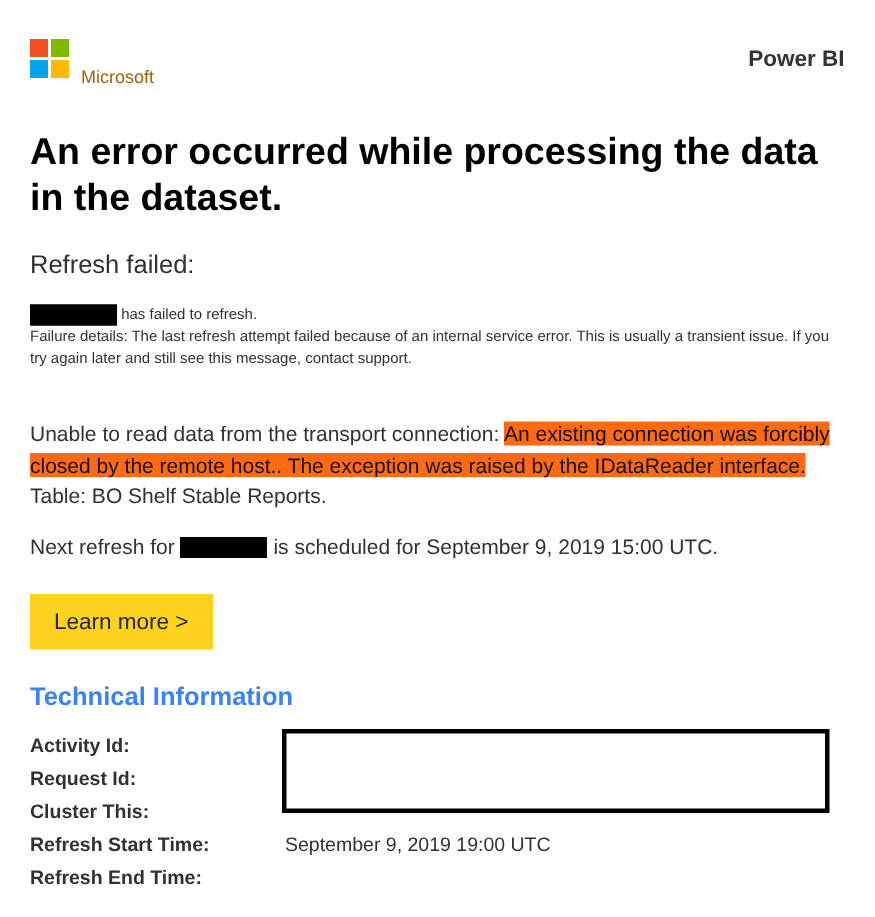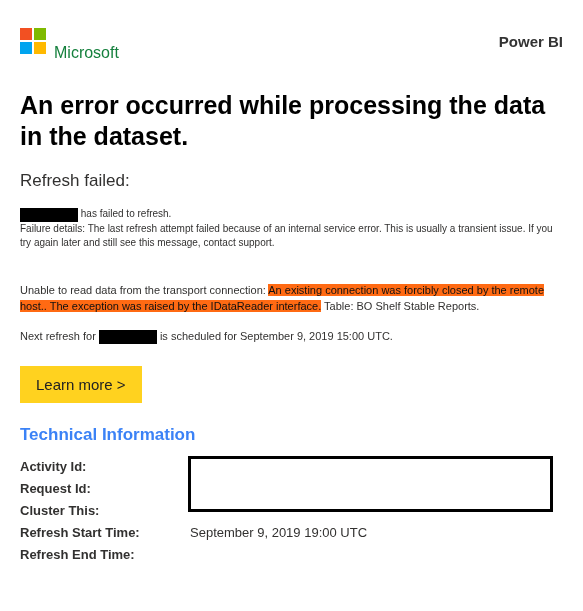--- a/index.html
+++ b/index.html
@@ -26,32 +26,32 @@
     display: grid;
     grid-template-columns: 12px 12px;
     grid-template-rows: 12px 12px;
     gap: 2px;
   }
   .sq { width: 12px; height: 12px; }
   .sq1 { background: #f25022; }
   .sq2 { background: #7fba00; }
   .sq3 { background: #00a4ef; }
   .sq4 { background: #ffb900; }
-  .ms-name { font-size: 16px; color: #15803d; font-weight: 500; margin-top: 24px; }
+  .ms-name { font-size: 12px; color: #a16207; font-weight: 500; margin-top: 24px; }
   .product { font-size: 15px; color: #333; font-weight: 600; }
   h1 {
     font-size: 25px;
     font-weight: 700;
     margin: 0 0 16px 0;
     line-height: 1.25;
     color: #000;
   }
   .line { font-size: 17px; line-height: 1.45; margin-bottom: 14px; }
   .line2 { font-size: 10px; line-height: 1.45; margin-bottom: 32px; }
-  .para { font-size: 11px; line-height: 1.45; margin-bottom: 14px; }
+  .para { font-size: 14px; line-height: 1.45; margin-bottom: 14px; }
   .blackout {
     display: inline-block;
     background: #000;
     border: 2px solid #000;
     vertical-align: middle;
   }
   .bo-small { width: 58px; height: 14px; }
   .hl {
     background: #ff6a13;
     color: #111;

